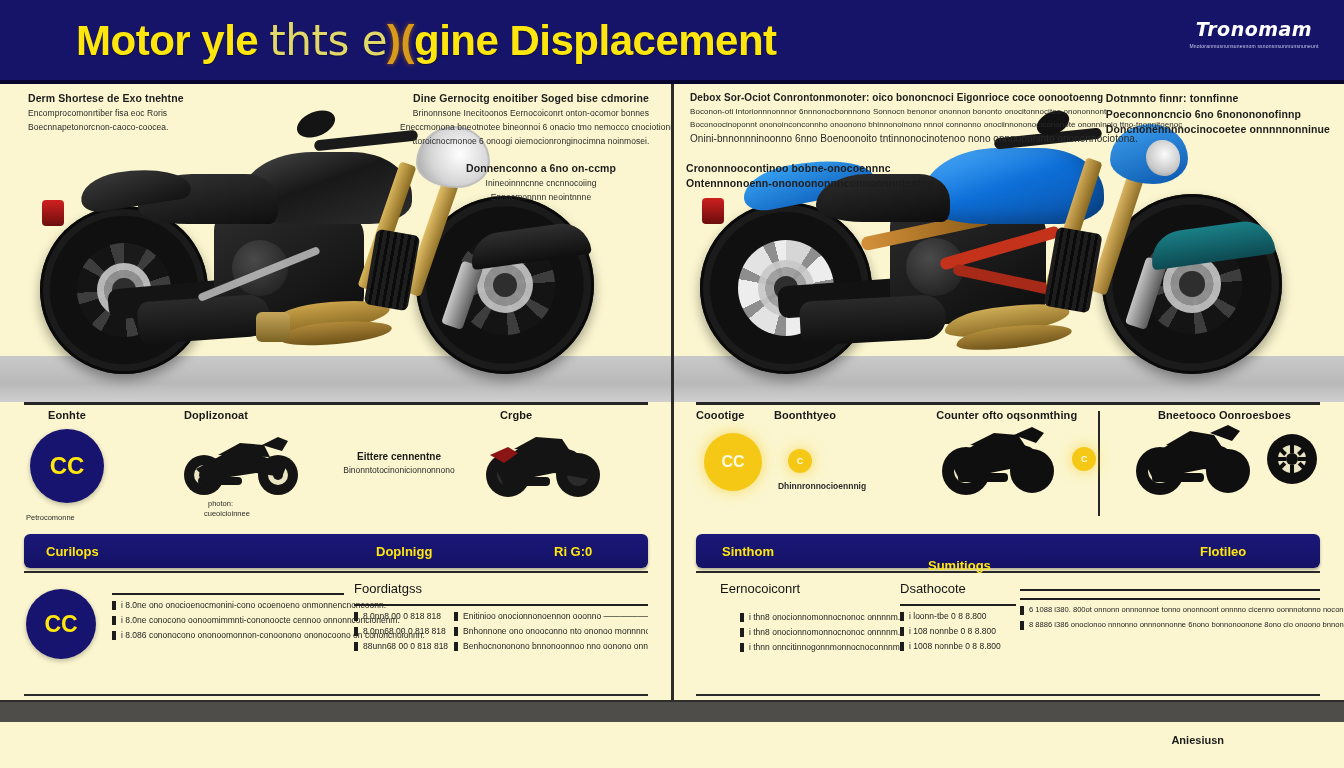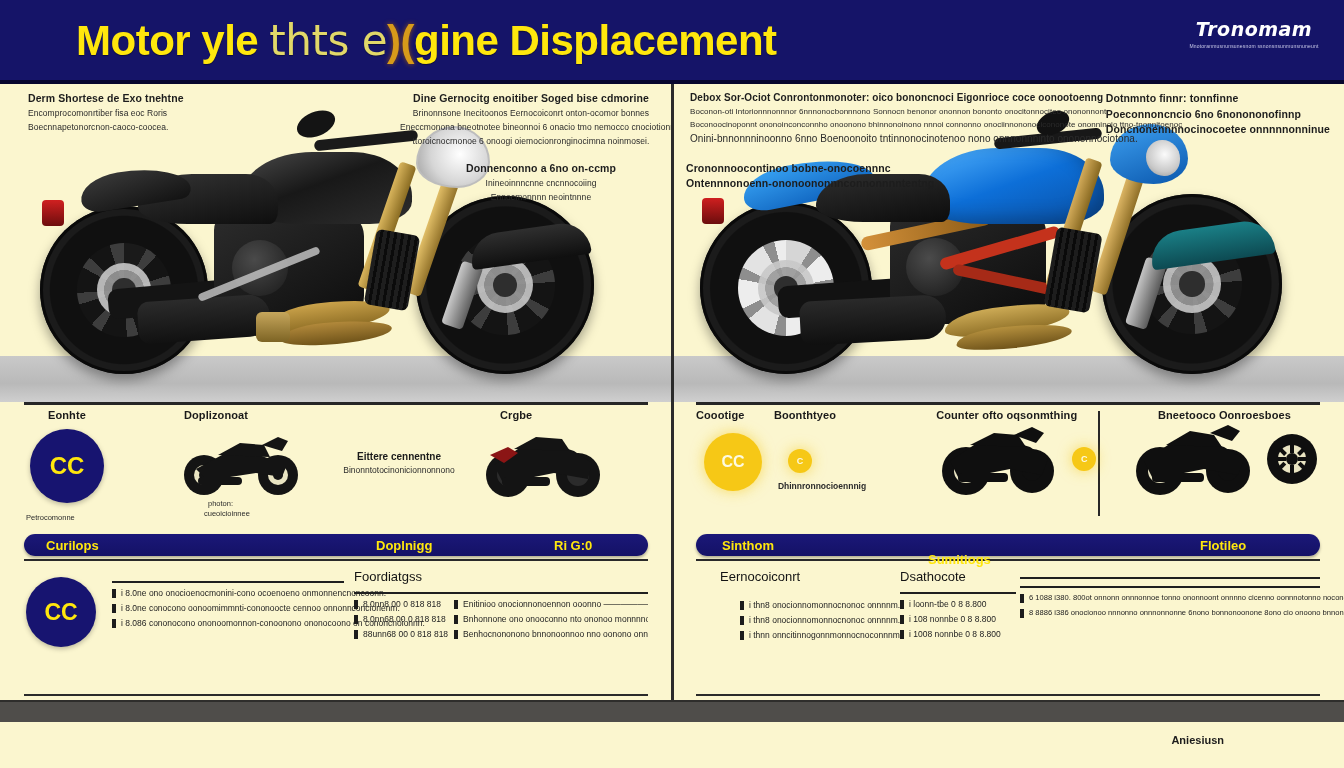--- a/index.html
+++ b/index.html
@@ -200,23 +200,23 @@
     align-self: stretch;
   }
 
   
   .moto-sil { display: block; }
   .gear-sil { display: block; }
 
   
   .navy-bar {
     margin: 4px 24px 0 24px;
-    height: 22px;
+    height: 34px;
     background: linear-gradient(180deg, #1b1878 0%, #141166 100%);
-    border-radius: 14px;
+    border-radius: 6px;
     display: flex; align-items: center;
     position: relative;
     box-shadow: 0 2px 3px rgba(0,0,0,.3);
   }
   .navy-bar .bar-item {
     position: absolute;
     color: #ffe70d; font-weight: bold; font-size: 13px;
     filter: blur(.3px); white-space: nowrap;
   }
   .bar-rule {

